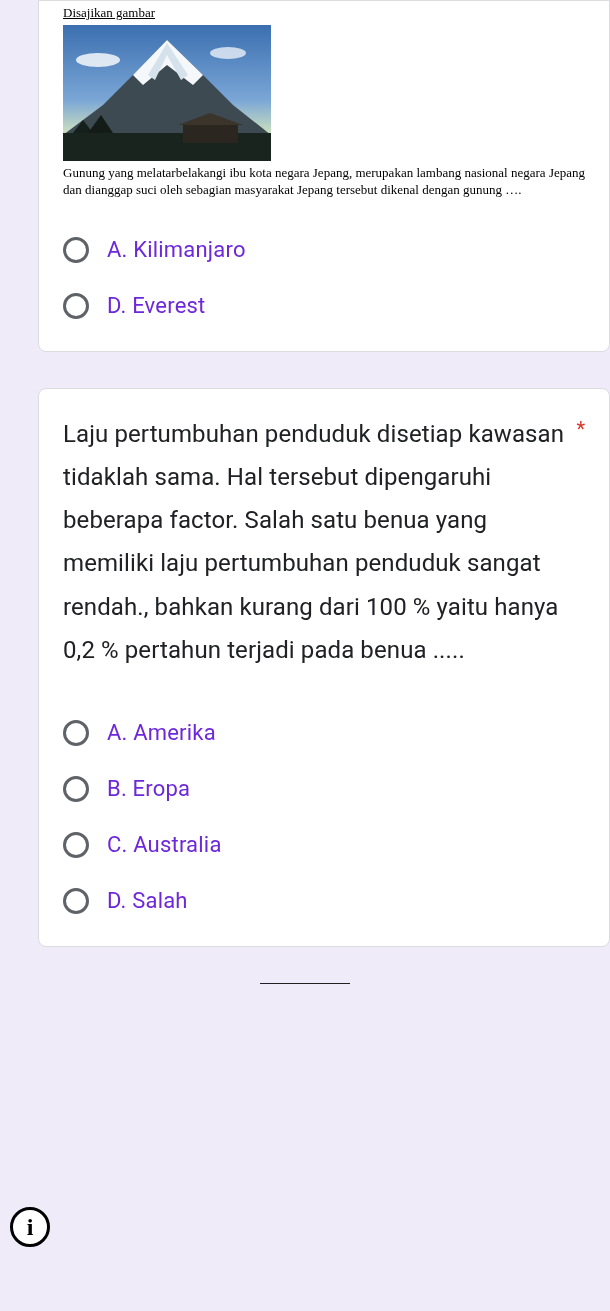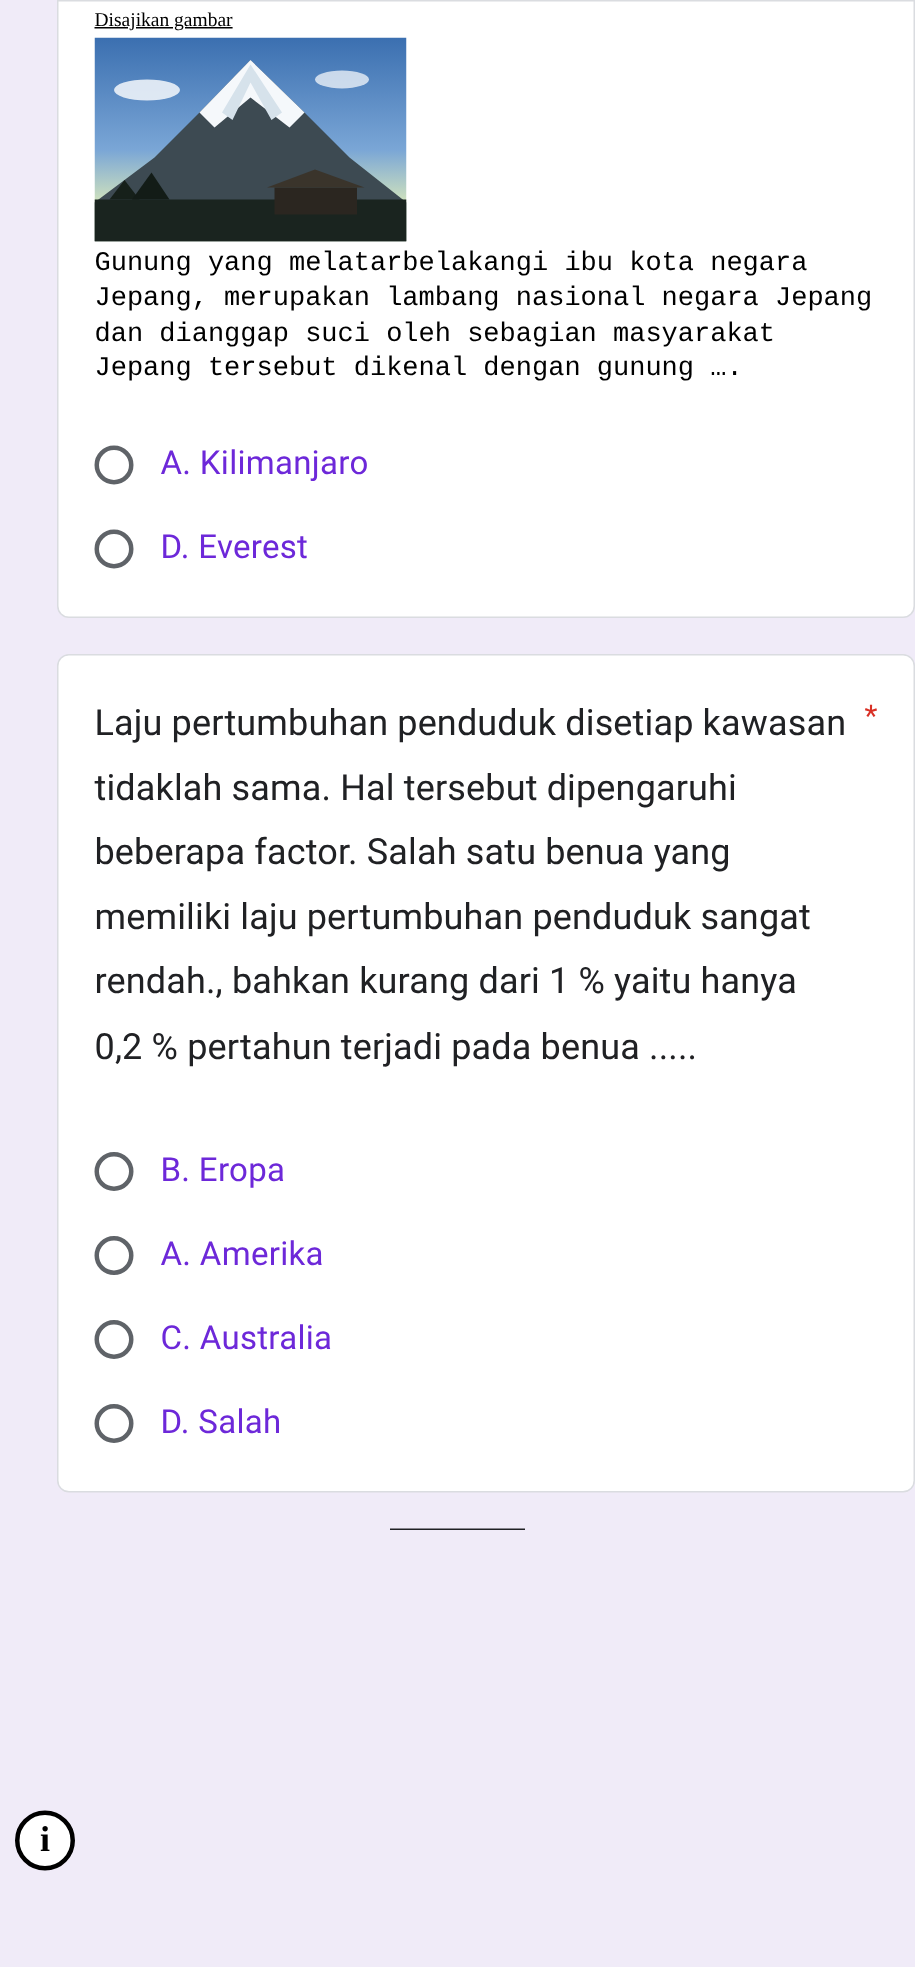--- a/index.html
+++ b/index.html
@@ -10,43 +10,43 @@
     min-height: 1311px;
     position: relative;
   }
   .card {
     background: #fff;
     border-radius: 8px;
     margin-left: 38px;
     margin-right: 0;
     padding: 24px 24px 32px 24px;
     border: 1px solid #dadce0;
-    margin-bottom: 24px;
+    margin-bottom: 36px;
   }
   .card.first {
     border-top-left-radius: 0;
     border-top-right-radius: 0;
     padding-top: 0;
   }
   .img-caption {
     font-family: "Times New Roman", serif;
     font-size: 13px;
     text-decoration: underline;
     margin-bottom: 4px;
     margin-top: 4px;
   }
   .mountain-img {
     width: 208px;
     height: 136px;
     display: block;
     margin-bottom: 4px;
   }
   .img-desc {
-    font-family: Liberation Mono, monospace;
-    font-size: 18px;
+    font-family: Liberation Serif, serif;
+    font-size: 13px;
     line-height: 1.3;
     margin-bottom: 28px;
   }
   .options {
     display: flex;
     flex-direction: column;
     gap: 30px;
     padding-top: 10px;
   }
   .option {
@@ -141,31 +141,31 @@
     </div>
     <div class="option">
       <span class="radio"></span>
       <span class="option-label">D. Everest</span>
     </div>
   </div>
 </div>
 
 <div class="card">
   <div class="q-row">
-    <div class="question-text">Laju pertumbuhan penduduk disetiap kawasan tidaklah sama. Hal tersebut dipengaruhi beberapa factor. Salah satu benua yang memiliki  laju pertumbuhan penduduk sangat rendah., bahkan kurang dari 1 % yaitu hanya 0,2 % pertahun terjadi pada benua .....</div>
+    <div class="question-text">Laju pertumbuhan penduduk disetiap kawasan tidaklah sama. Hal tersebut dipengaruhi beberapa factor. Salah satu benua yang memiliki  laju pertumbuhan penduduk sangat rendah., bahkan kurang dari 100 % yaitu hanya 0,2 % pertahun terjadi pada benua .....</div>
     <span class="required">*</span>
   </div>
   <div class="options">
     <div class="option">
       <span class="radio"></span>
-      <span class="option-label">B. Eropa</span>
+      <span class="option-label">A. Amerika</span>
     </div>
     <div class="option">
       <span class="radio"></span>
-      <span class="option-label">A. Amerika</span>
+      <span class="option-label">B. Eropa</span>
     </div>
     <div class="option">
       <span class="radio"></span>
       <span class="option-label">C. Australia</span>
     </div>
     <div class="option">
       <span class="radio"></span>
       <span class="option-label">D. Salah</span>
     </div>
   </div>

